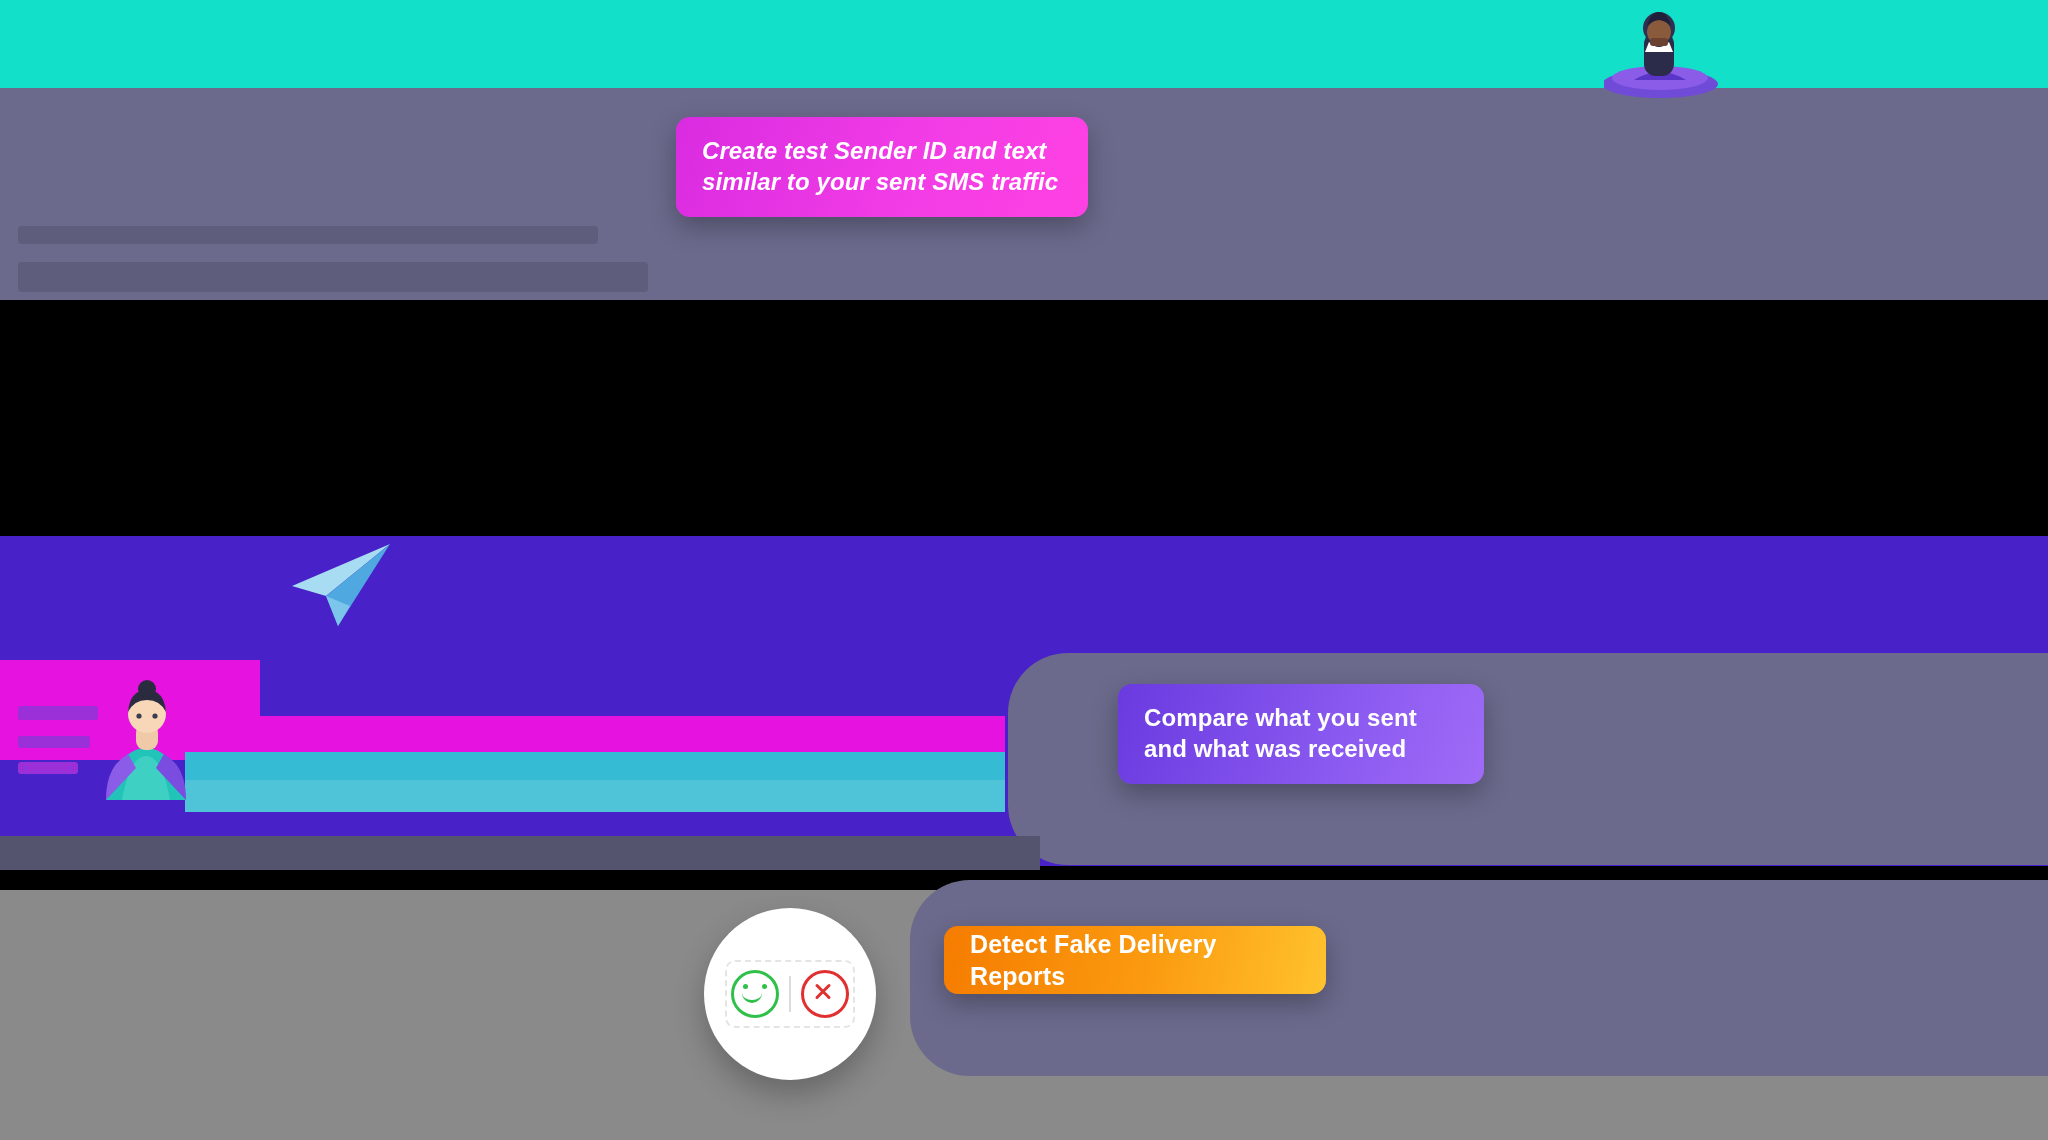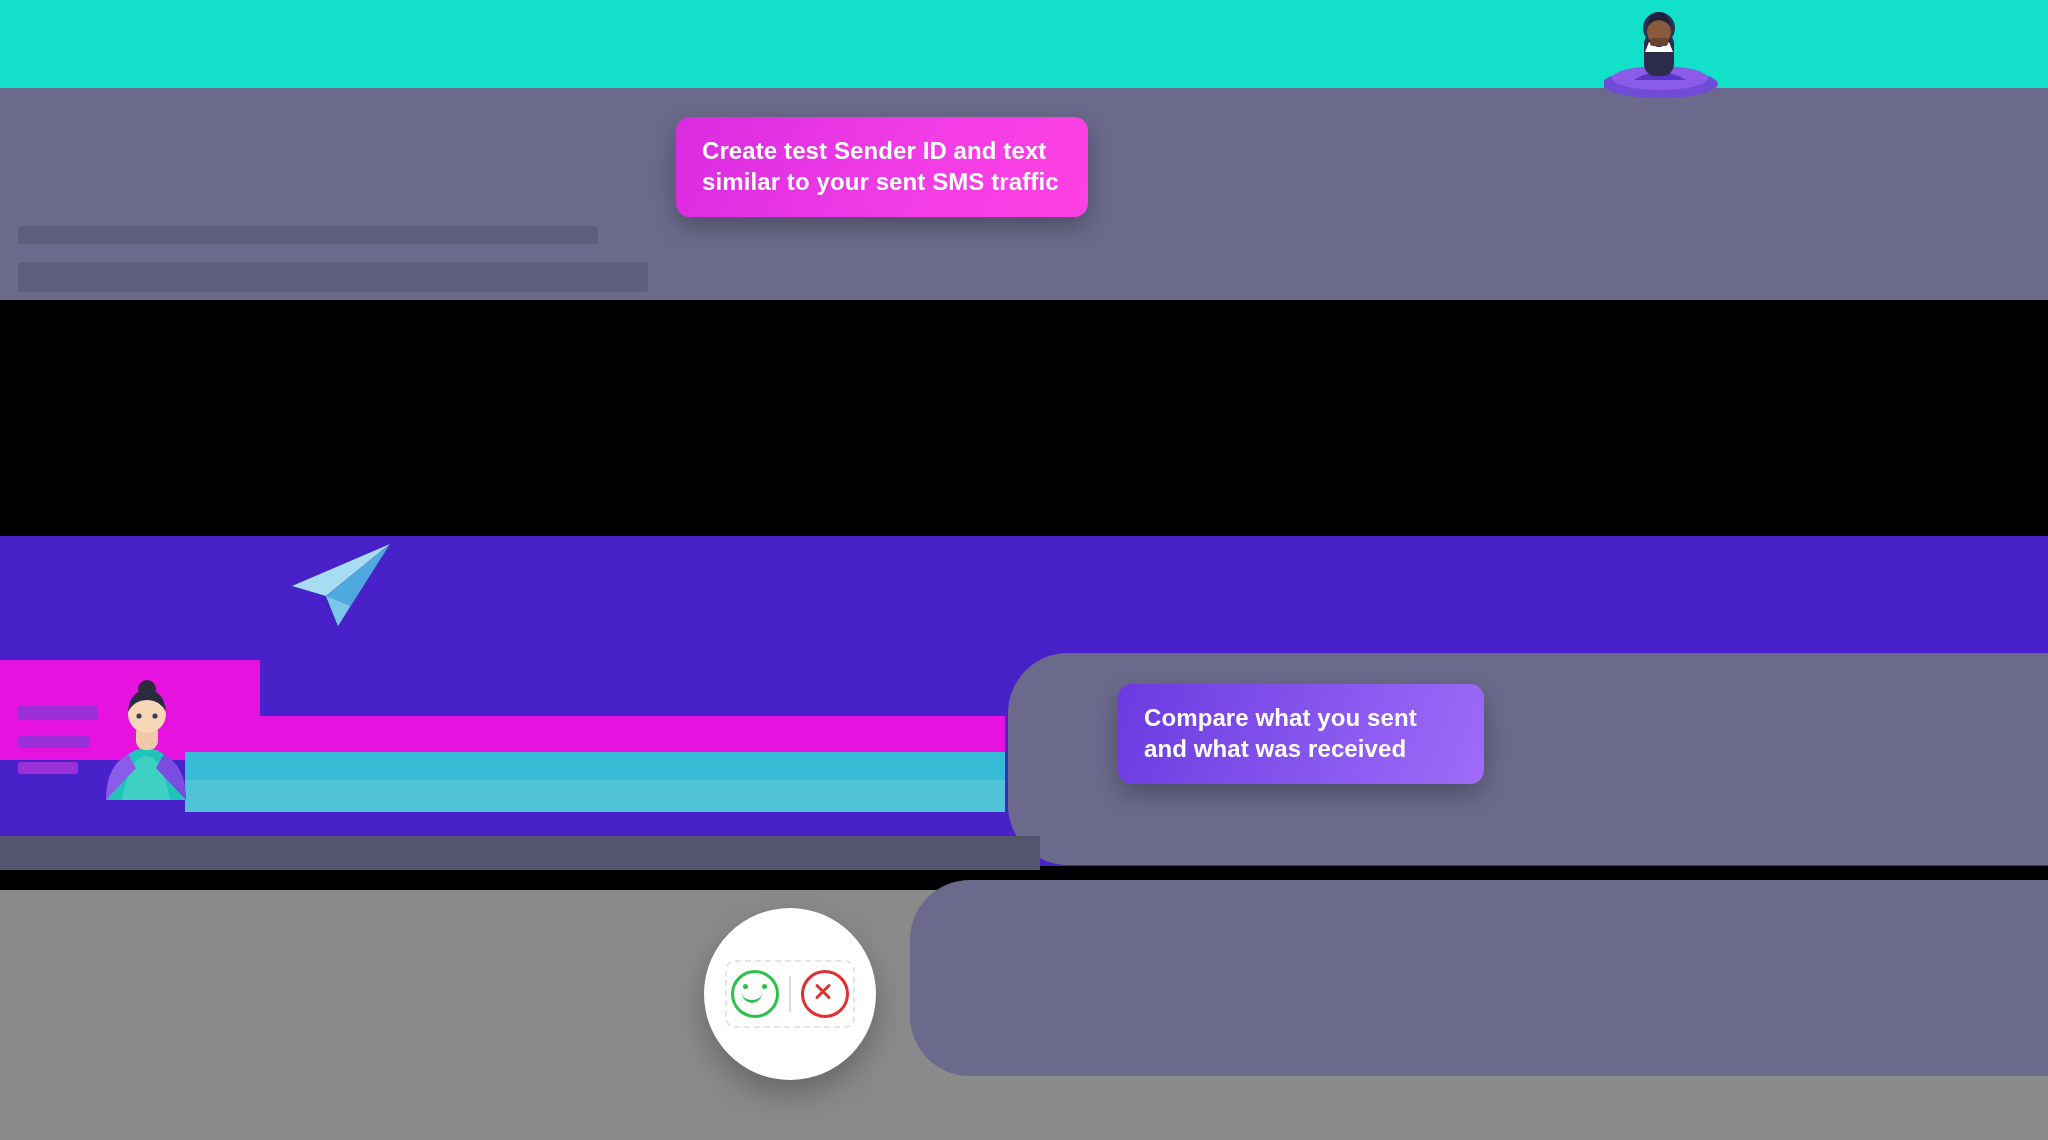--- a/index.html
+++ b/index.html
@@ -186,20 +186,21 @@
     box-shadow: 0 10px 26px rgba(0,0,0,0.28);
     padding: 18px 26px;
   }
 
   .pill-1 {
     left: 676px;
     top: 117px;
     width: 412px;
     height: 100px;
     background: linear-gradient(110deg, #d92be0 0%, #f13ce6 55%, #ff41e2 100%);
+    font-style: italic;
   }
 
   .pill-2 {
     left: 1076px;
     top: 684px;
     width: 366px;
     height: 100px;
     background: linear-gradient(110deg, #6a3ae0 0%, #8a59f0 60%, #9f6bf7 100%);
     margin-left: 42px;
   }
@@ -413,14 +414,17 @@
   <div class="feedback-bubble">
     <div class="feedback-inner">
       <div class="face-icon">
         <div class="face-smile"></div>
       </div>
       <div class="divider-line"></div>
       <div class="cross-icon"></div>
     </div>
   </div>
 
+  <div class="pill pill-3">
+    <span>Detect Fake Delivery Reports</span>
+  </div>
 
 </div>
 
 </body></html>

